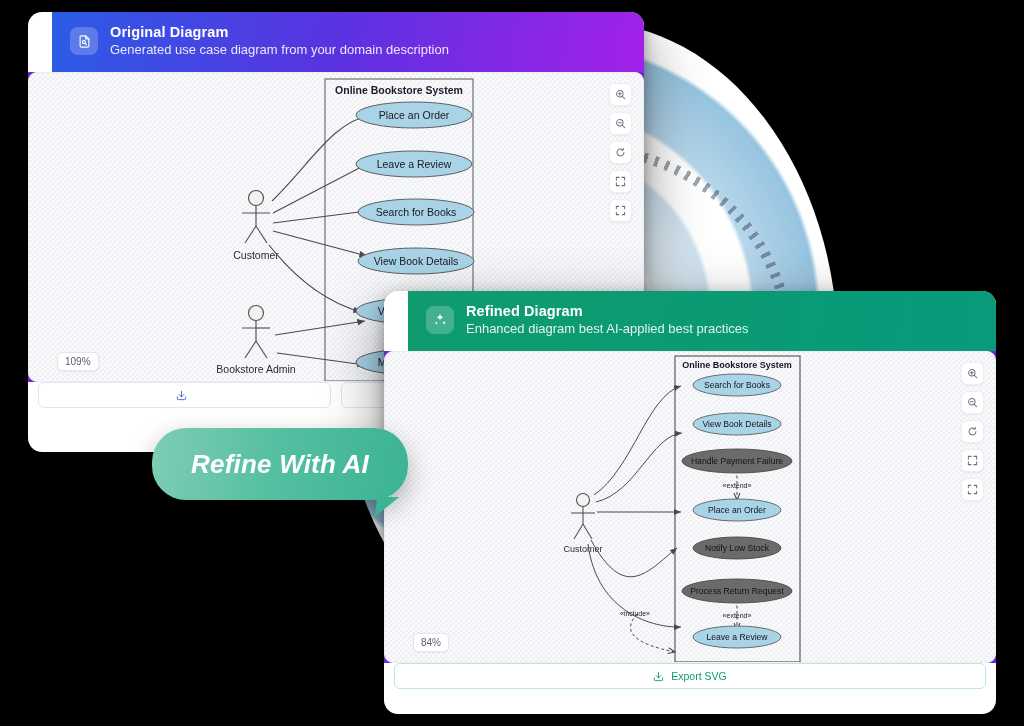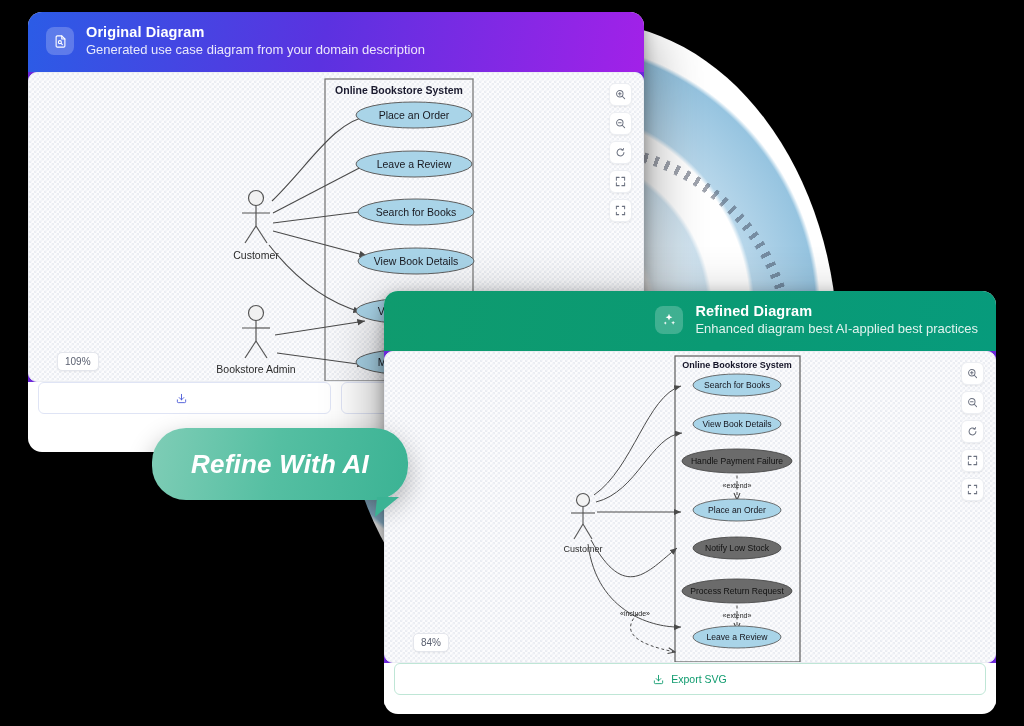--- a/index.html
+++ b/index.html
@@ -45,20 +45,21 @@
     position: absolute;
     background: #fff;
     border-radius: 14px;
     box-shadow: 0 22px 60px rgba(0,0,0,.45), 0 4px 14px rgba(0,0,0,.3);
     overflow: hidden;
   }
   .win-header {
     display: flex; align-items: center; gap: 12px;
     padding: 11px 18px 13px 18px;
     color: #fff;
+    margin-left: 24px;
   }
   .hdr-icon {
     width: 28px; height: 28px; border-radius: 8px;
     background: rgba(255,255,255,.22);
     display: flex; align-items: center; justify-content: center;
     flex: 0 0 auto;
   }
   .hdr-icon svg { display: block; }
   .hdr-title { font-size: 14.5px; font-weight: bold; letter-spacing: .1px; line-height: 1.25; }
   .hdr-sub { font-size: 13px; color: rgba(255,255,255,.88); line-height: 1.3; margin-top: 1px; }
@@ -91,35 +92,35 @@
     width: 23px; height: 23px; border-radius: 6px;
     background: #fff; border: 1px solid #eceef2;
     display: flex; align-items: center; justify-content: center;
     box-shadow: 0 1px 2px rgba(0,0,0,.06);
     color: #6c7280;
   }
   .ztool svg { display: block; }
 
   .footer-bar { display: flex; gap: 10px; padding: 0 10px 10px 10px; background: #fff; }
   .foot-btn {
-    flex: 1; height: 32px; border-radius: 6px;
+    flex: 1; height: 26px; border-radius: 6px;
     display: flex; align-items: center; justify-content: center; gap: 7px;
     font-size: 10.5px; background: #fff;
   }
   .foot-btn svg { display: block; }
 
   
   #win-original { left: 28px; top: 12px; width: 616px; height: 440px; }
   #win-original .win-header { background: linear-gradient(100deg, #2b5ce6 0%, #5b32e0 48%, #a221e8 100%); }
   #win-original .canvas { height: 310px; }
   #win-original .foot-btn { border: 1px solid #dfe4f5; color: #4a5ad8; }
 
   
   #win-refined { left: 384px; top: 291px; width: 612px; height: 423px; }
-  #win-refined .win-header { background: linear-gradient(100deg, #0f9b6e 0%, #0a9a74 55%, #079b7c 100%); justify-content: flex-end; }
+  #win-refined .win-header { background: linear-gradient(100deg, #0f9b6e 0%, #0a9a74 55%, #079b7c 100%); }
   #win-refined .canvas { height: 312px; }
   #win-refined .foot-btn { border: 1px solid #bfe6d6; color: #0f9b6e; }
 
   
   .bubble {
     position: absolute; left: 152px; top: 428px;
     width: 256px; height: 72px; border-radius: 34px;
     background: linear-gradient(100deg, #7fcdb6 0%, #55bfa2 48%, #3bb394 100%);
     box-shadow: 0 10px 26px rgba(0,0,0,.30);
     display: flex; align-items: center; justify-content: center;

